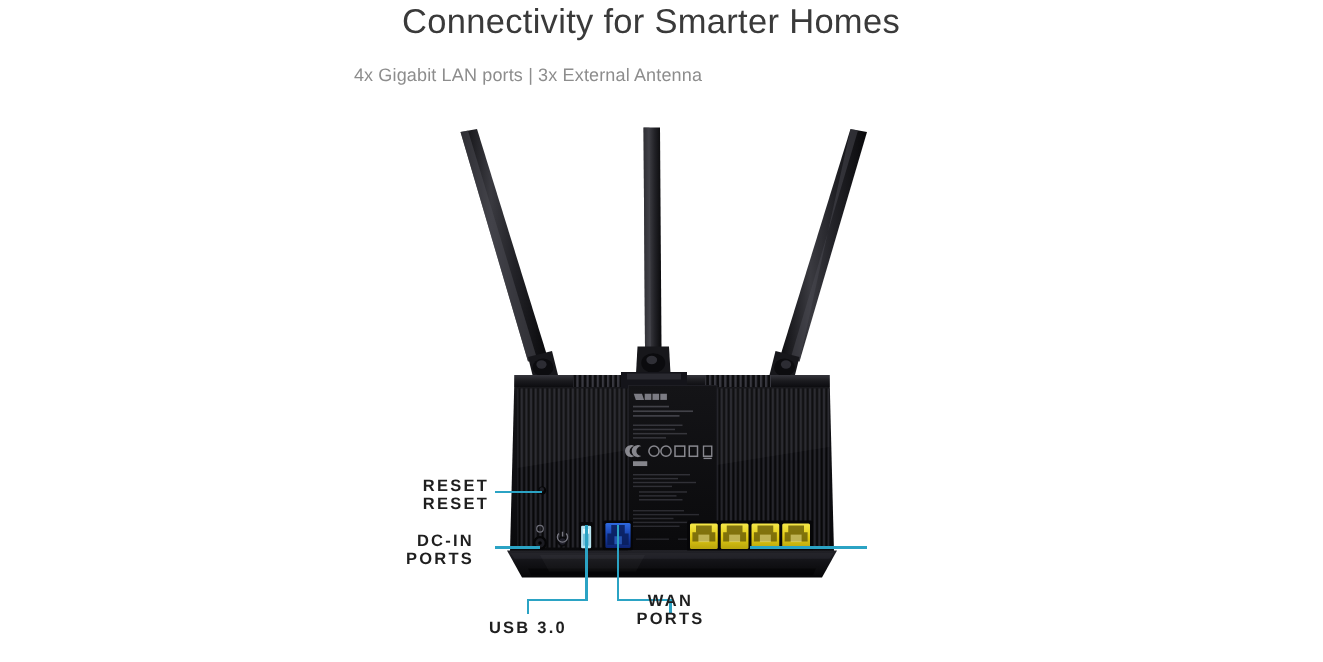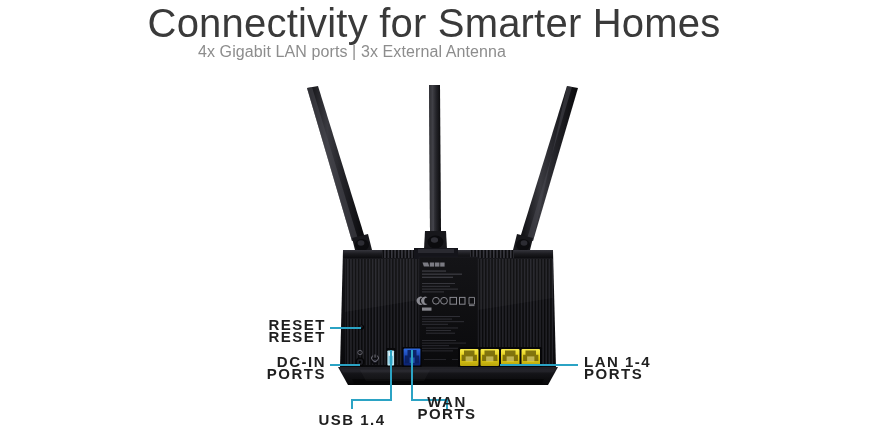--- a/index.html
+++ b/index.html
@@ -14,40 +14,40 @@
     position: relative;
     width: 882px; height: 441px;
     background: #ffffff;
   }
 
   
   #title {
     position: absolute; top: 1px; left: 0; width: 868px;
     text-align: center;
     font-family: "Liberation Sans", sans-serif;
-    font-size: 40px;
+    font-size: 23px;
     font-weight: 300;
     letter-spacing: 0.2px;
     color: #3a3a3a;
     white-space: nowrap;
   }
   #subtitle {
     position: absolute; top: 43px; left: 0; width: 704px;
     text-align: center;
-    font-size: 16px;
+    font-size: 12px;
     font-weight: 300;
     letter-spacing: 0.1px;
     color: #8d8d8d;
     white-space: nowrap;
   }
 
   
   .callout {
     position: absolute;
-    font-size: 15px;
+    font-size: 11px;
     font-weight: 700;
     letter-spacing: 1.5px;
     line-height: 11.5px;
     color: #1f1f1f;
     white-space: nowrap;
   }
   .callout.r { text-align: right; }
   .callout.l { text-align: left; }
   .callout.c { text-align: center; }
 
@@ -313,32 +313,28 @@
 
       <polyline points="412,350 412,400 447,400 447,409"></polyline>
     </g>
   </svg>
 
   <div class="callout r" style="left:198px; top:319px; width:128px;">
     <div>RESET</div>
     <div>RESET</div>
   </div>
 
-  <div class="callout r" style="left:198px; top:356px; width:128px;text-align:right;">
+  <div class="callout r" style="left:188px; top:356px; width:128px;text-align:right;">
     <div>DC-IN</div>
     <div>PORTS</div>
   </div>
 
-  <div class="callout l" style="left:584px; top:356px; width:140px;">
-    <div>LAN 1-4</div>
-    <div>PORTS</div>
-  </div>
 
   <div class="callout c" style="left:300px; top:414px; width:104px;">
-    <div>USB 1.4</div>
+    <div>USB 3.0</div>
   </div>
 
   <div class="callout c" style="left:400px; top:396px; width:94px;">
     <div>WAN</div>
     <div>PORTS</div>
   </div>
 
 </div>
 
 </body></html>

